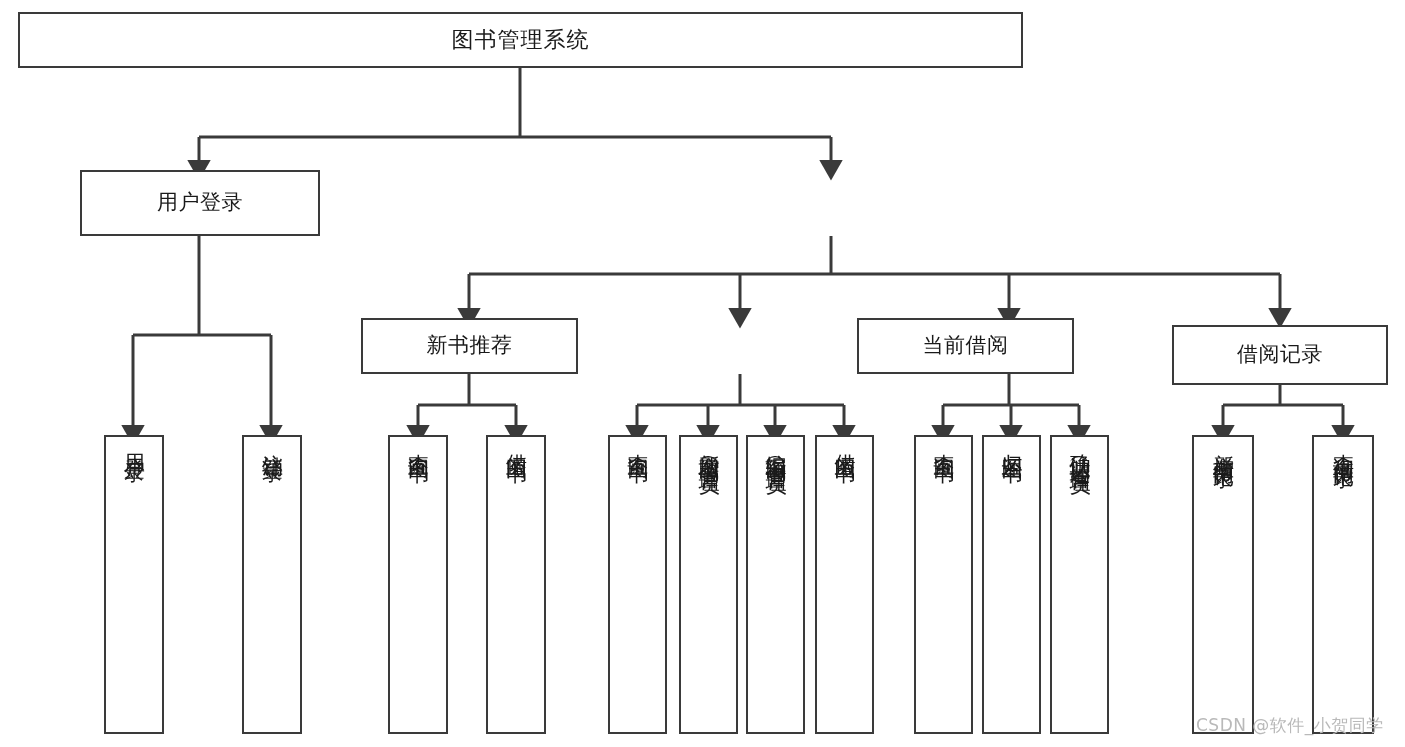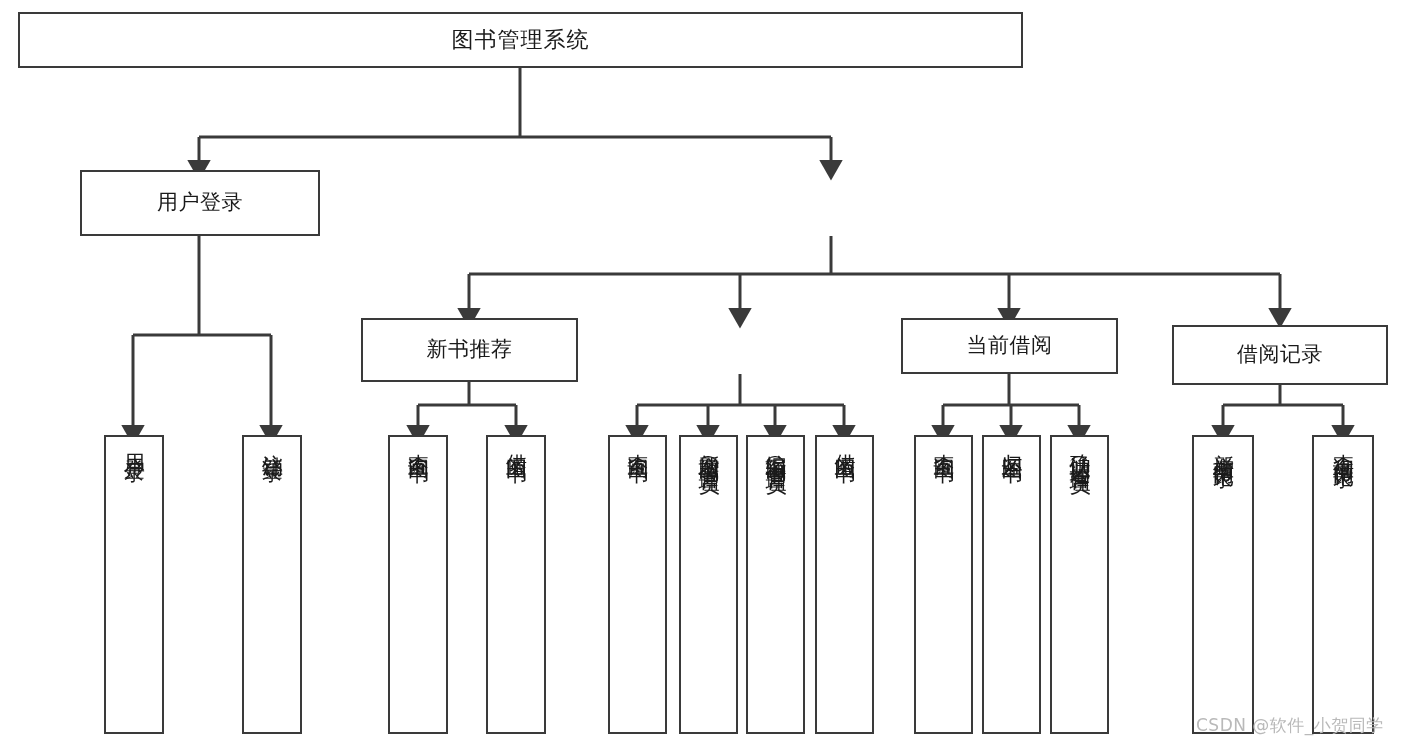--- a/index.html
+++ b/index.html
@@ -126,24 +126,24 @@
   </svg>
 
   <div class="node title-node" style="left:18px; top:12px; width:1005px; height:56px;">
     <span>图书管理系统</span>
   </div>
 
   <div class="node h-node" style="left:80px; top:170px; width:240px; height:66px;">
     <span>用户登录</span>
   </div>
 
-  <div class="node h-node" style="left:361px; top:318px; width:217px; height:64px;">
+  <div class="node h-node" style="left:361px; top:318px; width:217px; height:56px;">
     <span>新书推荐</span>
   </div>
-  <div class="node h-node" style="left:901px; top:318px; width:217px; height:56px;">
+  <div class="node h-node" style="left:857px; top:318px; width:217px; height:56px;">
     <span>当前借阅</span>
   </div>
   <div class="node h-node" style="left:1172px; top:325px; width:216px; height:60px;">
     <span>借阅记录</span>
   </div>
 
   <div class="node v-node v-center" style="left:104px; top:435px; width:60px; height:299px;">
     <span class="v-label">用户登录</span>
   </div>
   <div class="node v-node v-center" style="left:242px; top:435px; width:60px; height:299px;">

